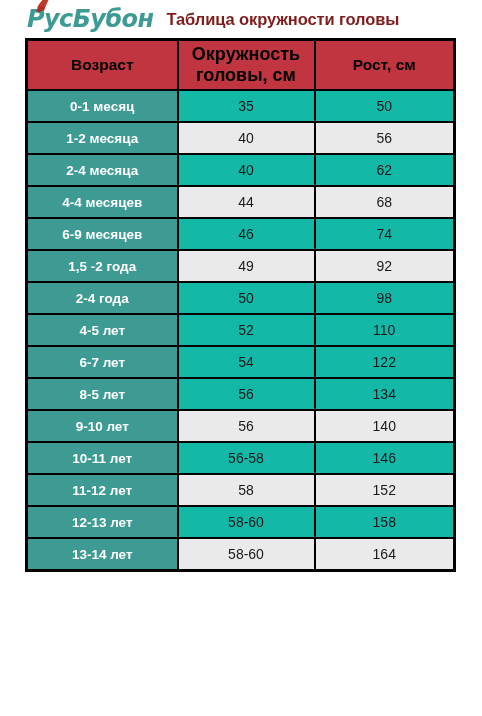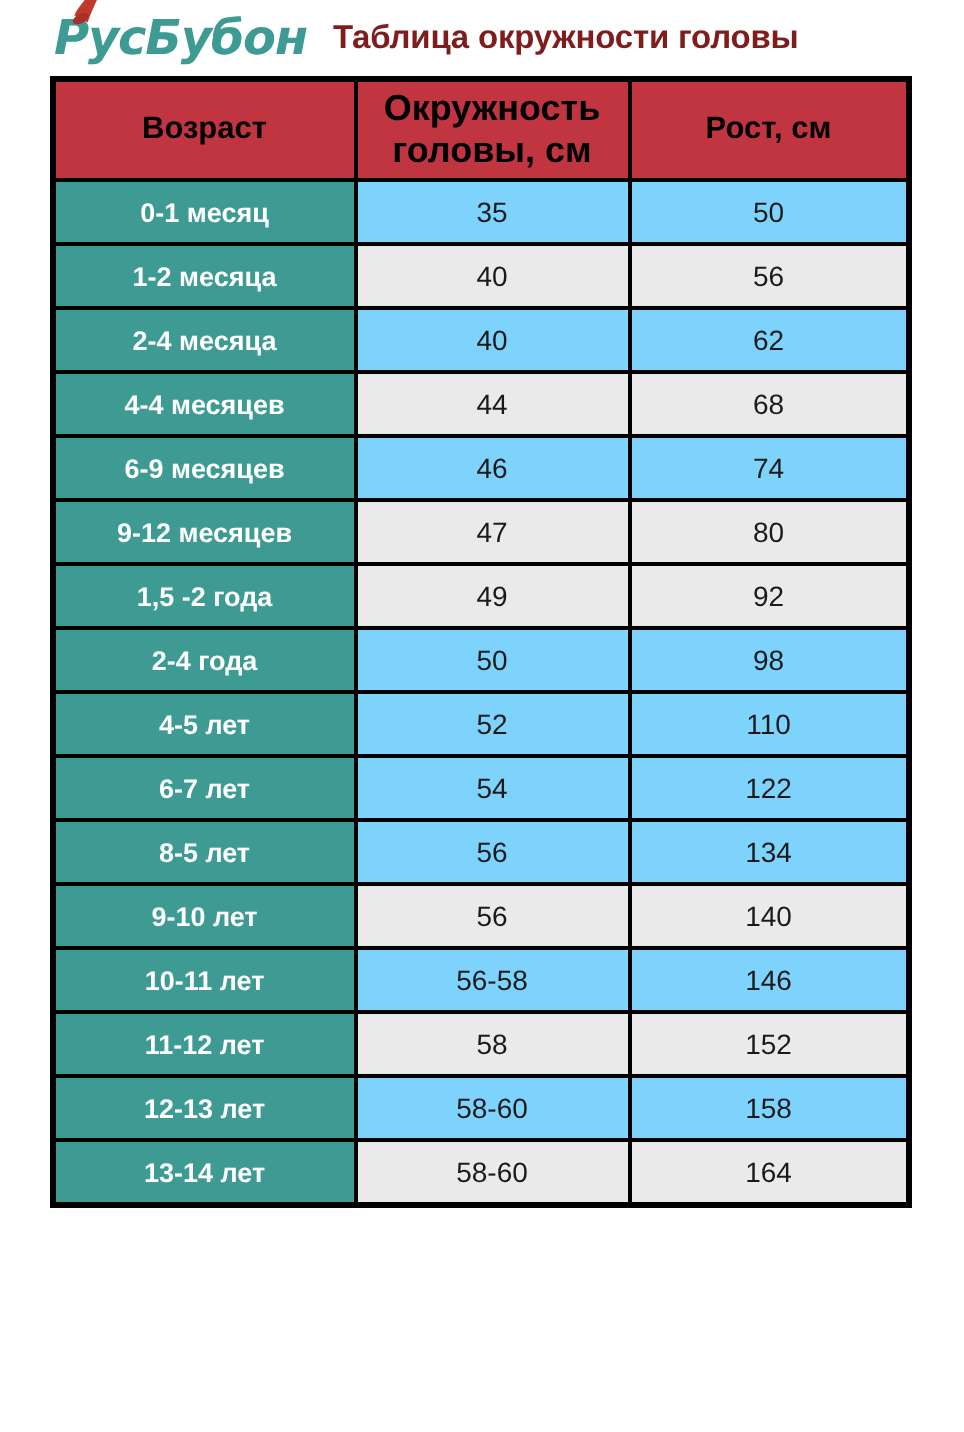--- a/index.html
+++ b/index.html
@@ -102,21 +102,21 @@
   
   td.age {
     background: #3D9B94;
     color: #ffffff;
     font-size: 13.5px;
     font-weight: bold;
     height: 30px;
   }
   
   td.val {
-    background: #7dd3fc;
+    background: #14b8a6;
     color: #1a1a1a;
     font-size: 14px;
     font-weight: normal;
     height: 30px;
   }
   tr.alt td.val {
     background: #EAEAEA;
   }
 </style>
 </head>
@@ -177,25 +177,20 @@
           <td class="age">4-4 месяцев</td>
           <td class="val">44</td>
           <td class="val">68</td>
         </tr>
         <tr>
           <td class="age">6-9 месяцев</td>
           <td class="val">46</td>
           <td class="val">74</td>
         </tr>
         <tr class="alt">
-          <td class="age">9-12 месяцев</td>
-          <td class="val">47</td>
-          <td class="val">80</td>
-        </tr>
-        <tr class="alt">
           <td class="age">1,5 -2 года</td>
           <td class="val">49</td>
           <td class="val">92</td>
         </tr>
         <tr>
           <td class="age">2-4 года</td>
           <td class="val">50</td>
           <td class="val">98</td>
         </tr>
         <tr>

